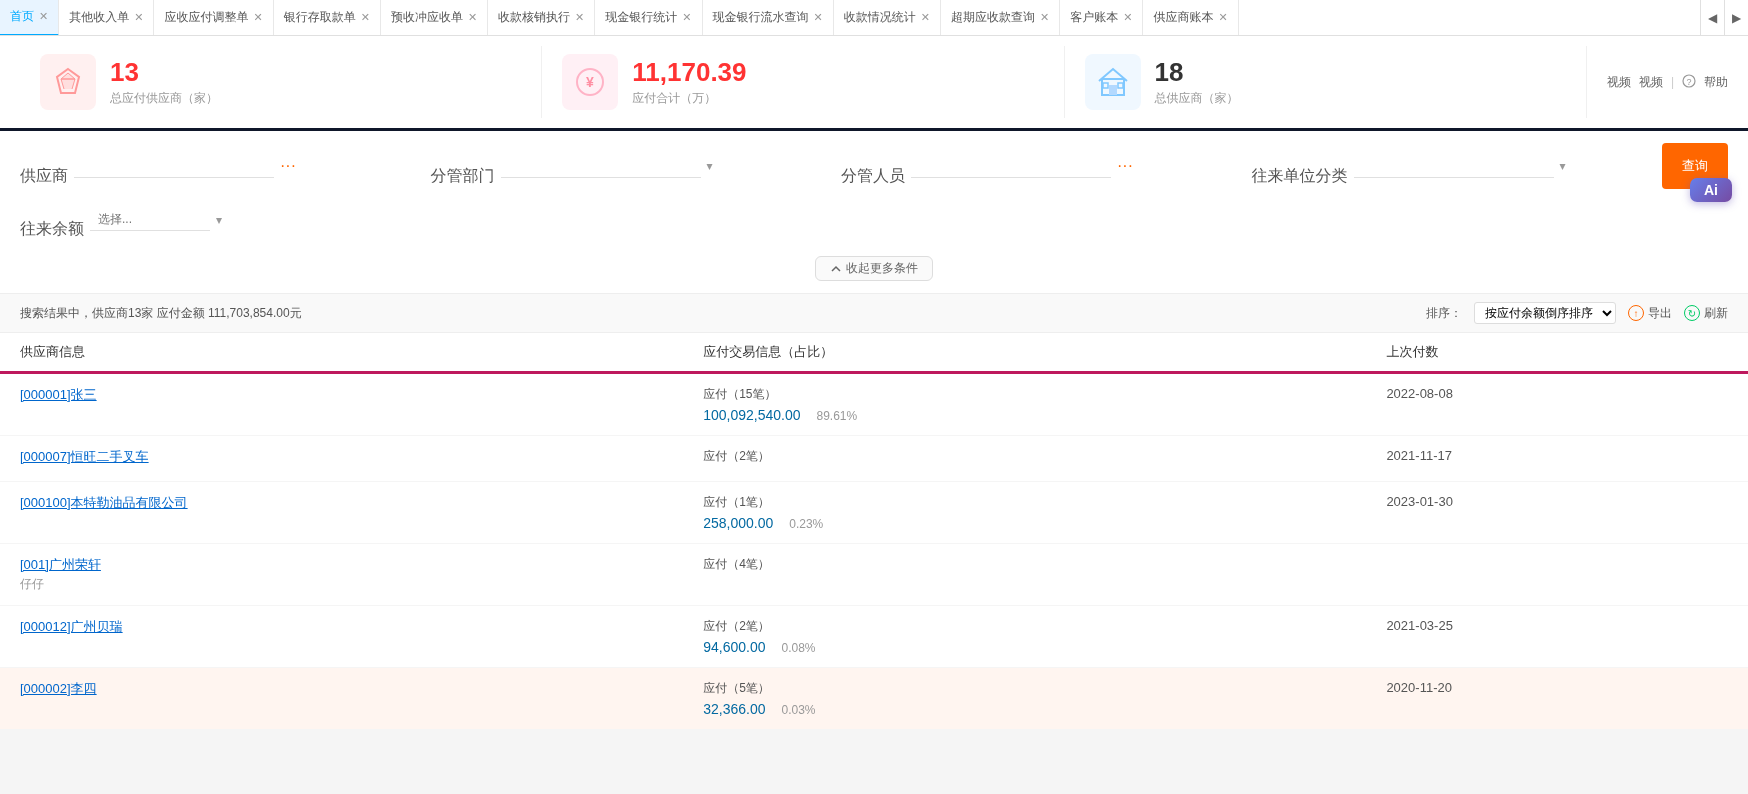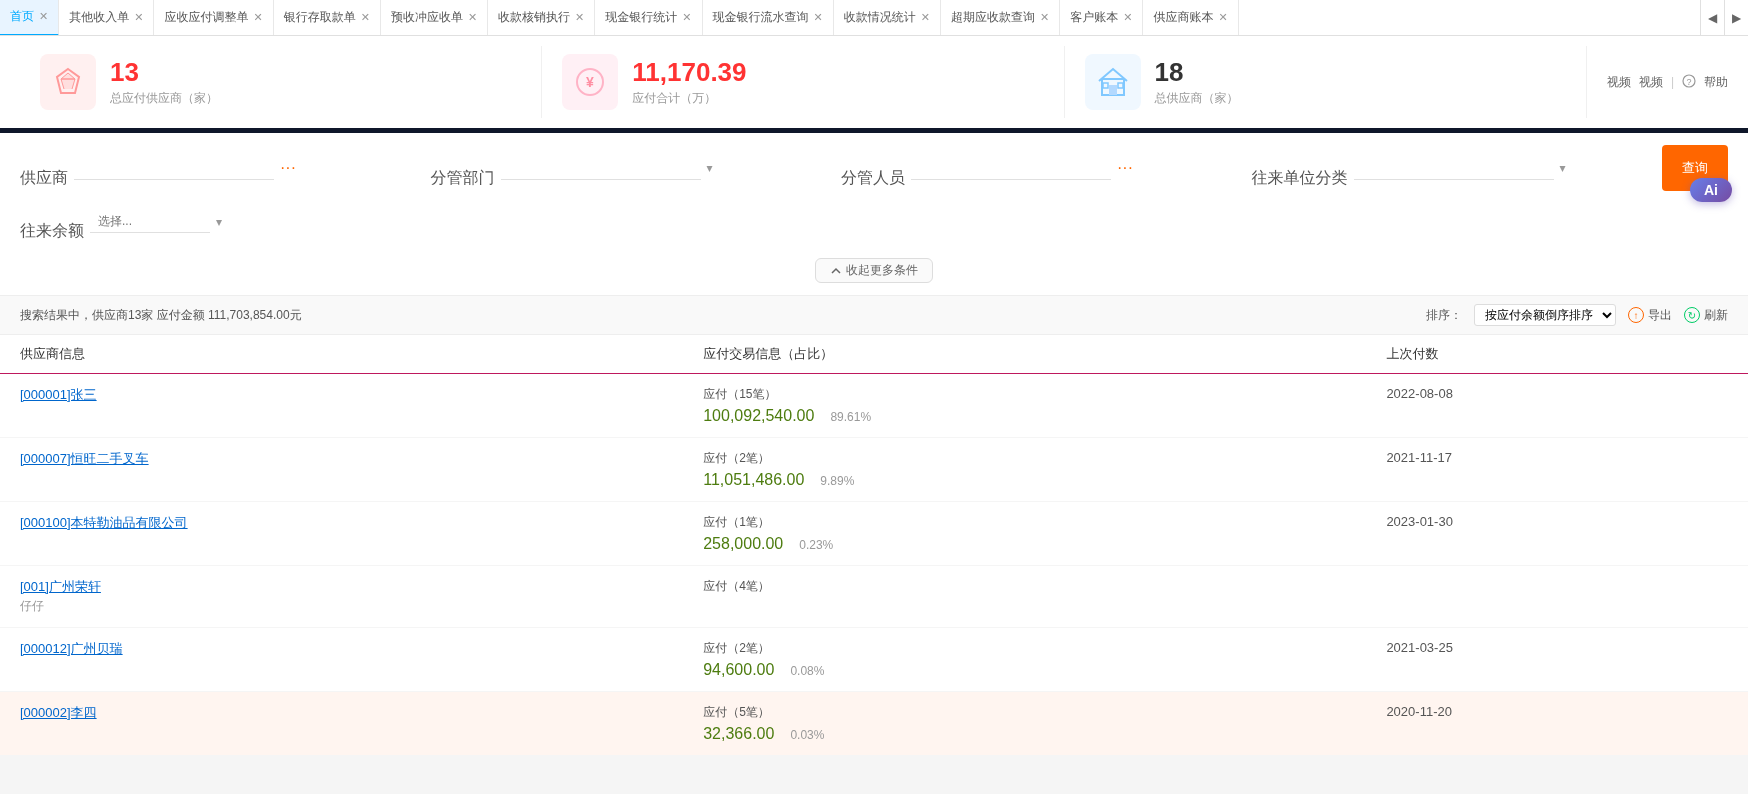--- a/index.html
+++ b/index.html
@@ -51,21 +51,21 @@
       border-left: 1px solid #e0e0e0;
       font-size: 12px;
       color: #666;
     }
 
     
     .summary-bar {
       display: flex;
       background: #fff;
       padding: 10px 20px;
-      border-bottom: 5px solid #0f172a;
+      border-bottom: 3px solid #0f172a;
       align-items: center;
       gap: 0;
     }
     .summary-item {
       display: flex;
       align-items: center;
       flex: 1;
       padding: 8px 20px;
       border-right: 1px solid #f0f0f0;
     }
@@ -236,21 +236,21 @@
       background: #fff;
       margin: 0;
     }
 
     
     .table-header {
       display: grid;
       grid-template-columns: 2fr 2fr 1fr;
       padding: 10px 20px;
       background: #fff;
-      border-bottom: 1px solid #be185d;
+      border-bottom: 3px solid #be185d;
       font-size: 13px;
       color: #333;
       font-weight: 500;
     }
 
     
     .data-row {
       display: grid;
       grid-template-columns: 2fr 2fr 1fr;
       padding: 12px 20px;
@@ -271,22 +271,22 @@
       color: #999;
       margin-top: 2px;
     }
 
     .tx-label {
       font-size: 12px;
       color: #555;
       margin-bottom: 4px;
     }
     .tx-amount {
-      color: #4d7c0f;
-      font-size: 16px;
+      color: #0369a1;
+      font-size: 14px;
       cursor: pointer;
     }
     .tx-percent {
       font-size: 12px;
       color: #999;
       margin-left: 16px;
     }
 
     .last-pay {
       font-size: 13px;
@@ -296,21 +296,21 @@
     
     ::-webkit-scrollbar { width: 6px; height: 6px; }
     ::-webkit-scrollbar-thumb { background: #ccc; border-radius: 3px; }
 
     .ai-badge {
       position: fixed;
       right: 16px;
       top: 178px;
       background: linear-gradient(135deg, #667eea, #764ba2);
       color: #fff;
-      border-radius: 12px;
+      border-radius: 7px;
       padding: 4px 14px;
       font-size: 14px;
       font-weight: bold;
       cursor: pointer;
       box-shadow: 0 2px 8px rgba(100,80,180,0.4);
       z-index: 100;
     }
   </style>
 </head>
 <body>
@@ -508,24 +508,20 @@
           <span class="tx-amount">100,092,540.00</span>
           <span class="tx-percent">89.61%</span>
         </div>
       </div>
       <div class="last-pay">2022-08-08</div>
     </div>
     <div class="data-row">
       <div><a class="supplier-link" href="#">[000007]恒旺二手叉车</a></div>
       <div>
         <div class="tx-label">应付（2笔）</div>
-        <div style="display: flex; align-items: baseline;">
-          <span class="tx-amount">11,051,486.00</span>
-          <span class="tx-percent">9.89%</span>
-        </div>
       </div>
       <div class="last-pay">2021-11-17</div>
     </div>
     <div class="data-row">
       <div><a class="supplier-link" href="#">[000100]本特勒油品有限公司</a></div>
       <div>
         <div class="tx-label">应付（1笔）</div>
         <div style="display: flex; align-items: baseline;">
           <span class="tx-amount">258,000.00</span>
           <span class="tx-percent">0.23%</span>

